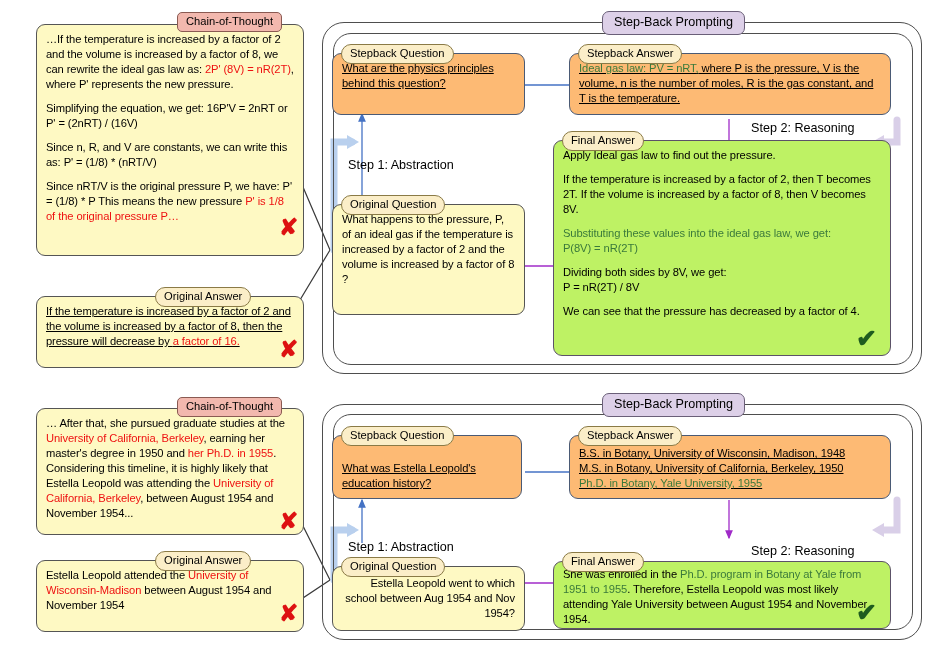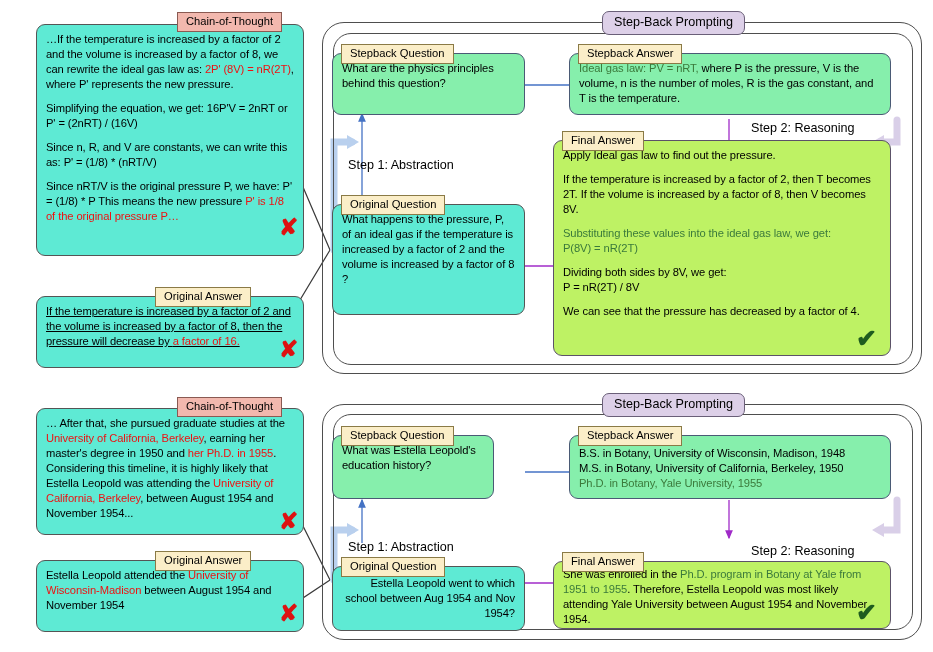--- a/index.html
+++ b/index.html
@@ -30,38 +30,38 @@
   .box {
     position: absolute;
     box-sizing: border-box;
     border: 1.2px solid #5a5a5a;
     border-radius: 9px;
     padding: 7px 9px 7px 9px;
     font-size: 11.2px;
     line-height: 1.34;
     letter-spacing: -0.1px;
   }
-  .box.gray   { background: #5eead4; border-color: #555555; }
-  .box.blue   { background: #86efac; border-color: #4a5a75; }
+  .box.gray   { background: #fef9c3; border-color: #555555; }
+  .box.blue   { background: #fdba74; border-color: #4a5a75; text-decoration: underline; }
   .box.purple { background: #bef264; border-color: #5c5268; }
 
   
   .tab {
     position: absolute;
     box-sizing: border-box;
     border: 1.2px solid #8a7a46;
-    border-radius: 0;
+    border-radius: 10px;
     background: #fbeec8;
     font-size: 11.2px;
     line-height: 1;
     padding: 3px 8px 4px 8px;
     white-space: nowrap;
     z-index: 6;
   }
-  .tab.pink   { background: #f2b8ae; border-color: #8a5a52; border-radius: 0; }
+  .tab.pink   { background: #f2b8ae; border-color: #8a5a52; border-radius: 5px; }
   .tab.lilac  { background: #ddd0e8; border-color: #6a5f78; border-radius: 7px;
                 font-size: 12.6px; padding: 4px 11px 5px 11px; }
 
   
   .frame {
     position: absolute;
     box-sizing: border-box;
     border: 1.4px solid #4e4e4e;
     border-radius: 22px;
     background: transparent;
@@ -201,21 +201,21 @@
   </div>
   <div class="mark cross" style="left:279px; top:510px;">✘</div>
 
   <div class="tab" style="left:155px; top:551px;">Original Answer</div>
   <div class="box gray" style="left:36px; top:560px; width:268px; height:72px;">
     <p class="tight"><span>Estella Leopold attended the </span><span class="red">University of Wisconsin-Madison</span><span> between August 1954 and November 1954</span></p>
   </div>
   <div class="mark cross" style="left:279px; top:602px;">✘</div>
 
   <div class="tab" style="left:341px; top:426px;">Stepback Question</div>
-  <div class="box blue" style="left:332px; top:435px; width:162px; height:64px; display:flex; align-items:flex-start;">
+  <div class="box blue" style="left:332px; top:435px; width:190px; height:64px; display:flex; align-items:flex-end;">
     <p class="tight">What was Estella Leopold's education history?</p>
   </div>
 
   <div class="tab" style="left:578px; top:426px;">Stepback Answer</div>
   <div class="box blue" style="left:569px; top:435px; width:322px; height:64px; padding-top:10px;">
     <p class="tight">B.S. in Botany, University of Wisconsin, Madison, 1948</p>
     <p class="tight">M.S. in Botany, University of California, Berkeley, 1950</p>
     <p class="tight green">Ph.D. in Botany, Yale University, 1955</p>
   </div>
 

